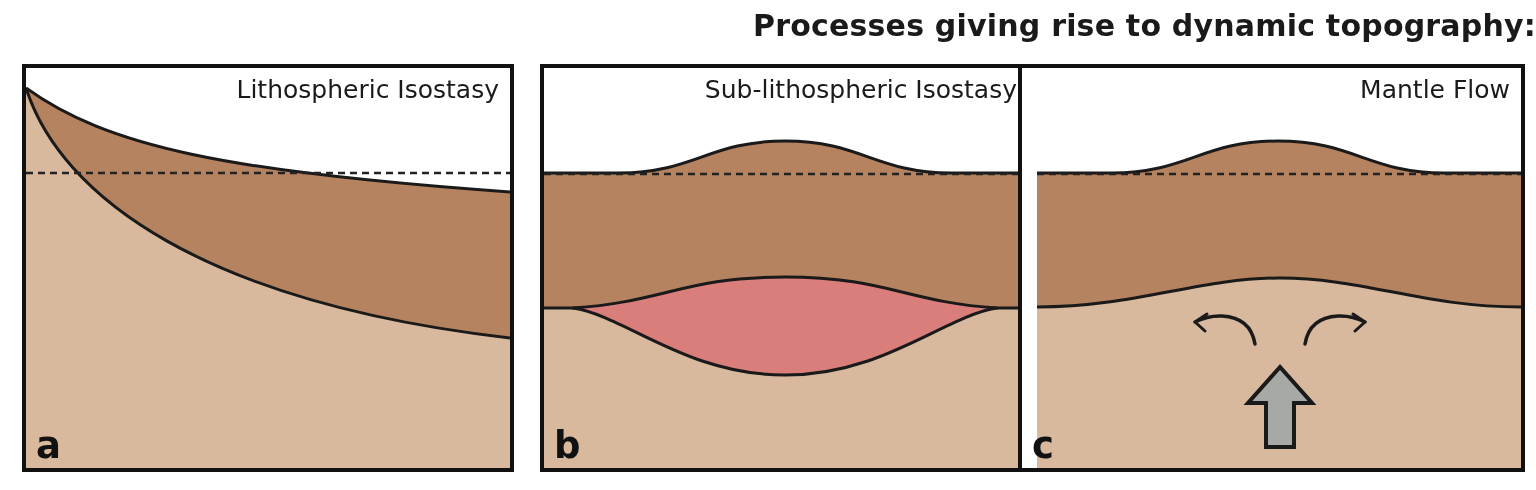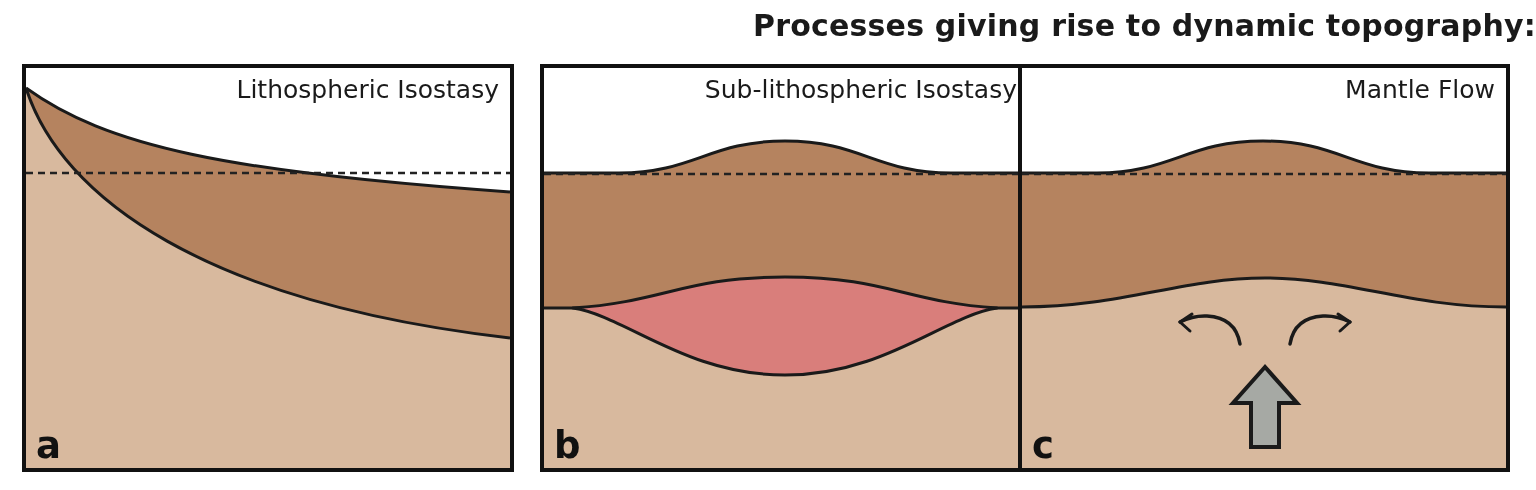--- a/index.html
+++ b/index.html
@@ -22,21 +22,21 @@
   .panel {
     position: absolute;
     top: 64px;
     width: 484px; height: 400px;
     border: 4px solid #111111;
     background: #ffffff;
   }
   .panel svg { display: block; width: 484px; height: 400px; }
   #panel-a { left: 22px; }
   #panel-b { left: 520px; margin-left: 20px; }
-  #panel-c { left: 1018px; }
+  #panel-c { left: 1018px; padding-left: 15px; }
   .panel-title {
     position: absolute;
     top: 7px; right: 11px;
     font-size: 25px;
     font-weight: normal;
     color: #1a1a1a;
     white-space: nowrap;
   }
   .panel-letter {
     position: absolute;

